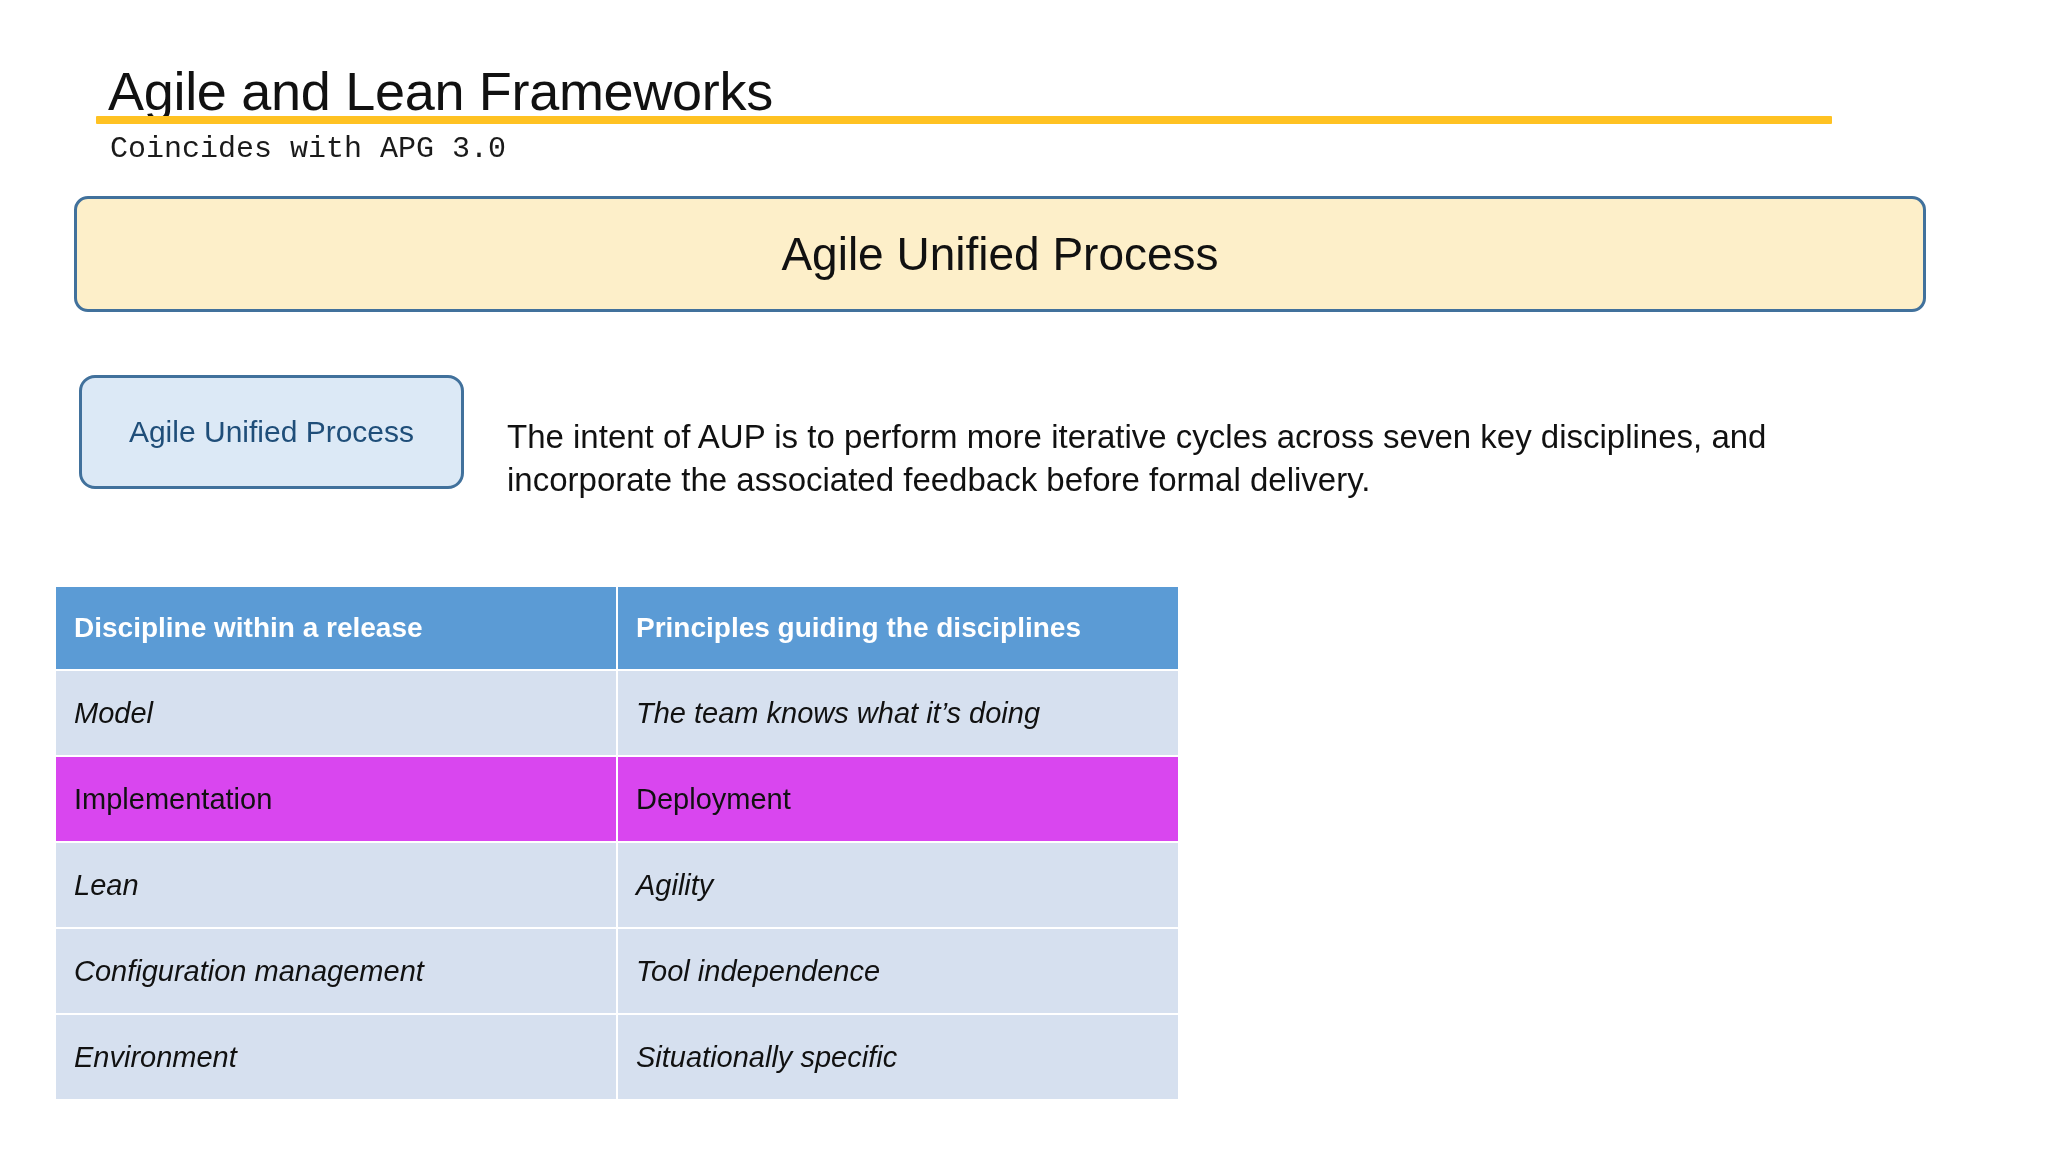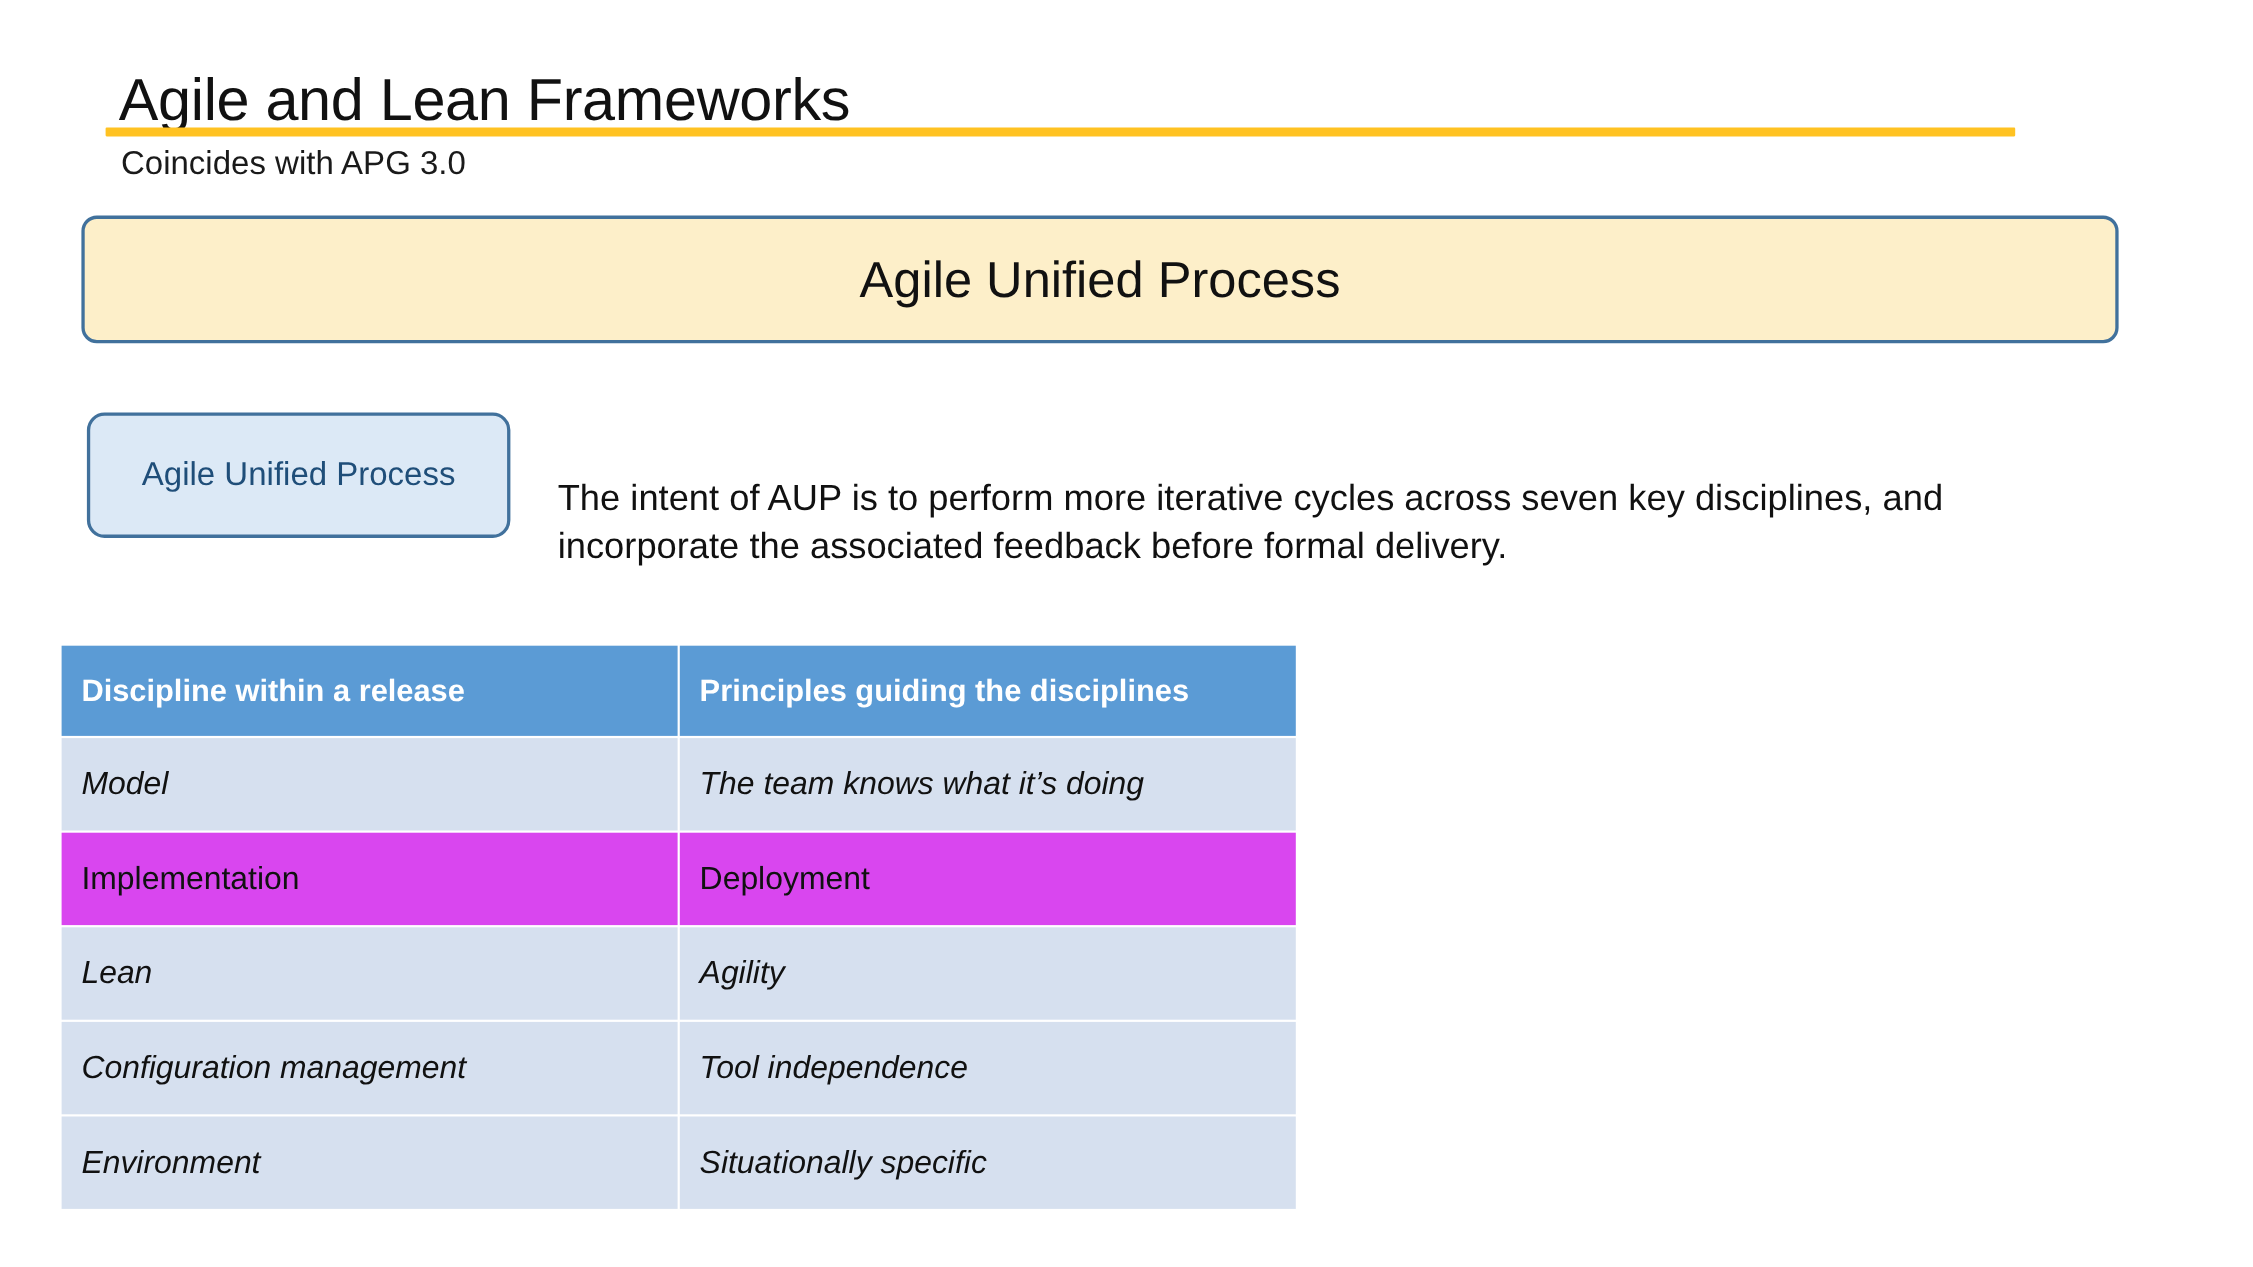--- a/index.html
+++ b/index.html
@@ -39,20 +39,21 @@
     border-radius: 1px;
   }
   .slide-subtitle {
     position: absolute;
     left: 110px;
     top: 132px;
     font-size: 30px;
     font-weight: 400;
     color: #1a1a1a;
     white-space: nowrap;
+    font-family: Liberation Mono, monospace;
   }
 
   
   .banner {
     position: absolute;
     left: 74px;
     top: 196px;
     width: 1852px;
     height: 116px;
     box-sizing: border-box;
@@ -87,21 +88,21 @@
   }
   .callout-btn-label {
     font-size: 30px;
     font-weight: 400;
     color: #1f4e79;
     line-height: 1;
   }
   .body-paragraph {
     position: absolute;
     left: 507px;
-    top: 399px;
+    top: 383px;
     width: 1360px;
     font-size: 33px;
     font-weight: 400;
     line-height: 1.3;
     color: #111111;
   }
 
   
   .data-table {
     position: absolute;

